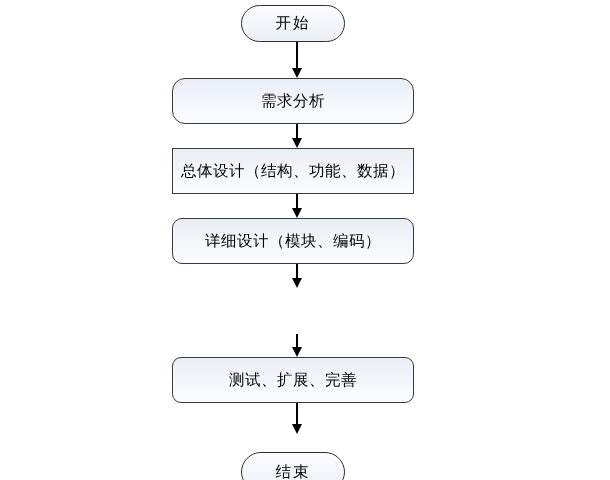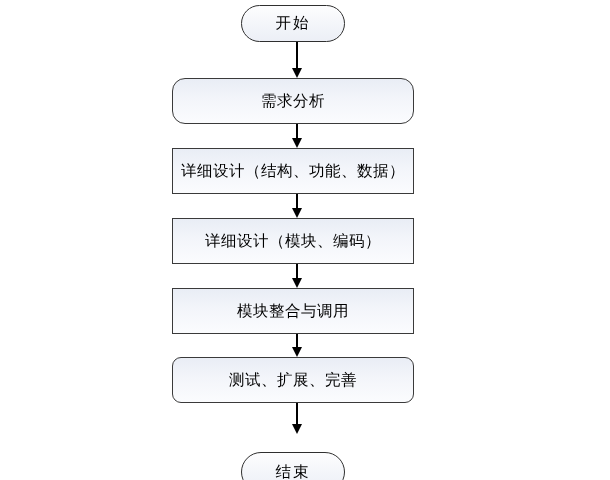--- a/index.html
+++ b/index.html
@@ -53,21 +53,21 @@
     display: flex;
     align-items: center;
     justify-content: center;
     color: #000000;
     font-size: 15.5px;
     letter-spacing: 0.5px;
     white-space: nowrap;
   }
   .p0 { top: 78px; border-radius: 13px;  }
   .p1 { top: 148px; }
-  .p2 { top: 218px; }
+  .p2 { top: 218px; border-radius: 10px; }
   .p3 { top: 288px; }
   .p4 { top: 357px; border-radius: 9px; }
 
   
   .connector {
     position: absolute;
     left: 292px;
     width: 10px;
   }
   .connector .shaft {
@@ -128,40 +128,37 @@
   <div class="process p0">
     <span>需求分析</span>
   </div>
 
   <div class="connector c1">
     <div class="shaft"></div>
     <div class="head"></div>
   </div>
 
   <div class="process p1">
-    <span>详细设计（结构、功能、数据）</span>
+    <span>总体设计（结构、功能、数据）</span>
   </div>
 
   <div class="connector c2">
     <div class="shaft"></div>
     <div class="head"></div>
   </div>
 
   <div class="process p2">
     <span>详细设计（模块、编码）</span>
   </div>
 
   <div class="connector c3">
     <div class="shaft"></div>
     <div class="head"></div>
   </div>
 
-  <div class="process p3">
-    <span>模块整合与调用</span>
-  </div>
 
   <div class="connector c4">
     <div class="shaft"></div>
     <div class="head"></div>
   </div>
 
   <div class="process p4">
     <span>测试、扩展、完善</span>
   </div>
 

